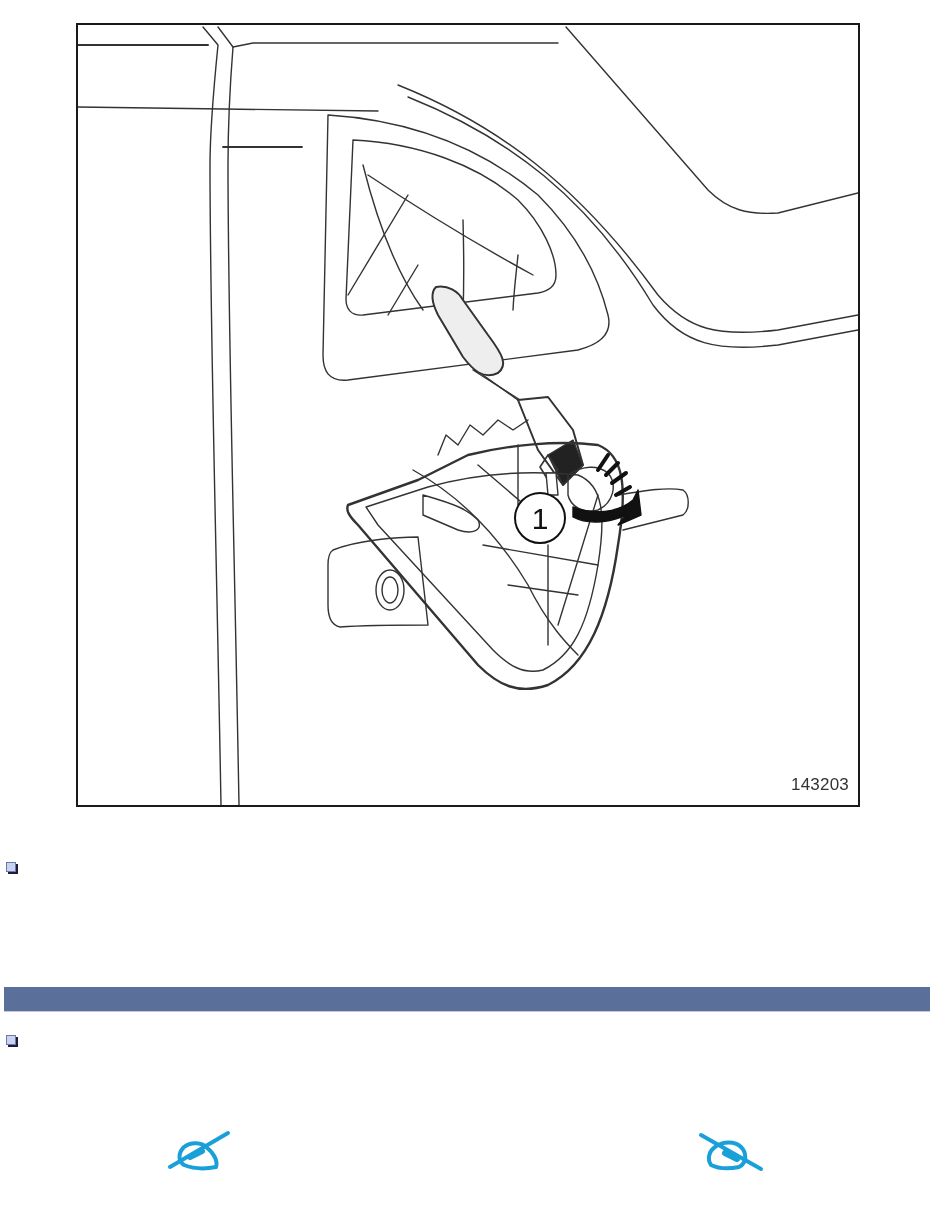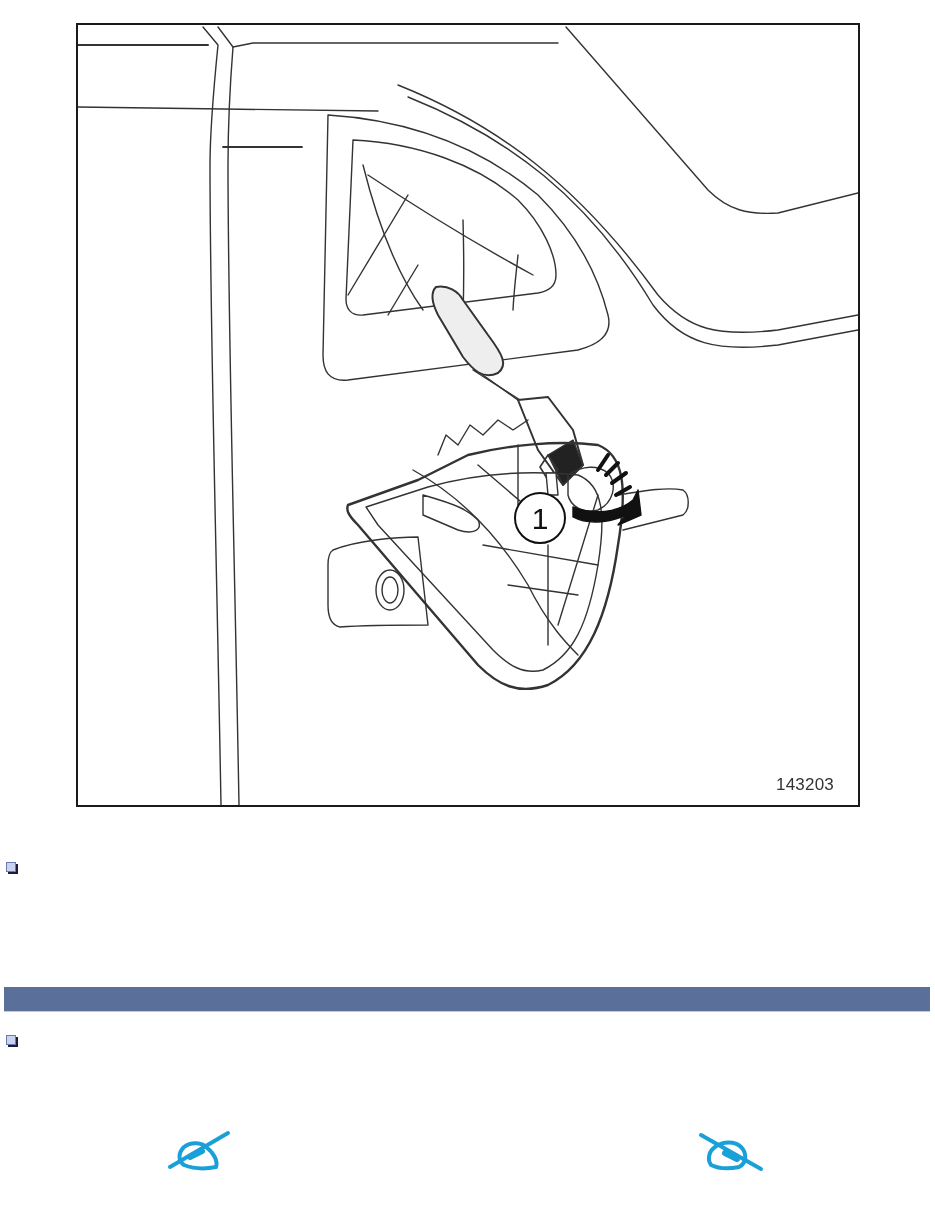--- a/index.html
+++ b/index.html
@@ -6,21 +6,21 @@
     body {
       width: 935px; height: 1210px; position: relative; overflow: hidden;
       font-family: "Liberation Sans", sans-serif; color: #000;
     }
     .figure {
       position: absolute; left: 76px; top: 23px; width: 780px; height: 780px;
       border: 2px solid #1a1a1a; box-sizing: content-box; background: #fff;
     }
     .figure svg { position: absolute; left: 0; top: 0; width: 780px; height: 780px; }
     .fig-ref {
-      position: absolute; right: 24px; bottom: 10px;
+      position: absolute; right: 9px; bottom: 10px;
       font-size: 17px; color: #333; letter-spacing: 0.2px;
     }
     .bullet {
       position: absolute; width: 10px; height: 10px;
       background: #c9d3ee; border: 1px solid #6b7bb0;
       box-shadow: 2px 2px 0 #1c1c3c;
       box-sizing: border-box;
     }
     .section-bar {
       position: absolute; left: 4px; top: 987px; width: 926px; height: 24px;

